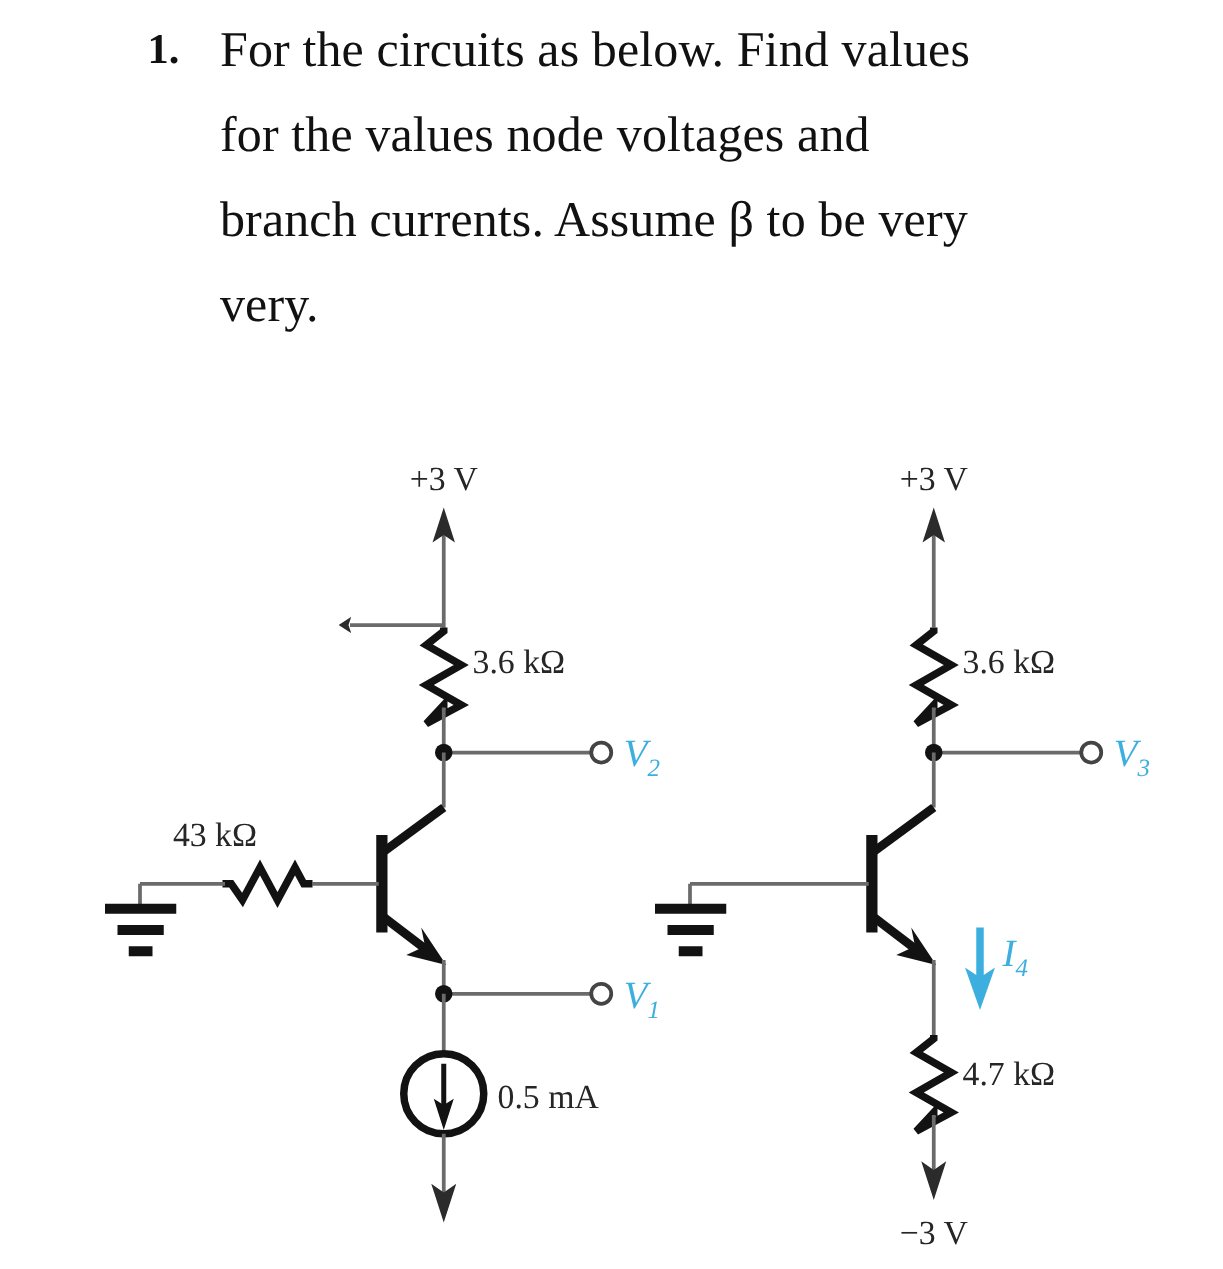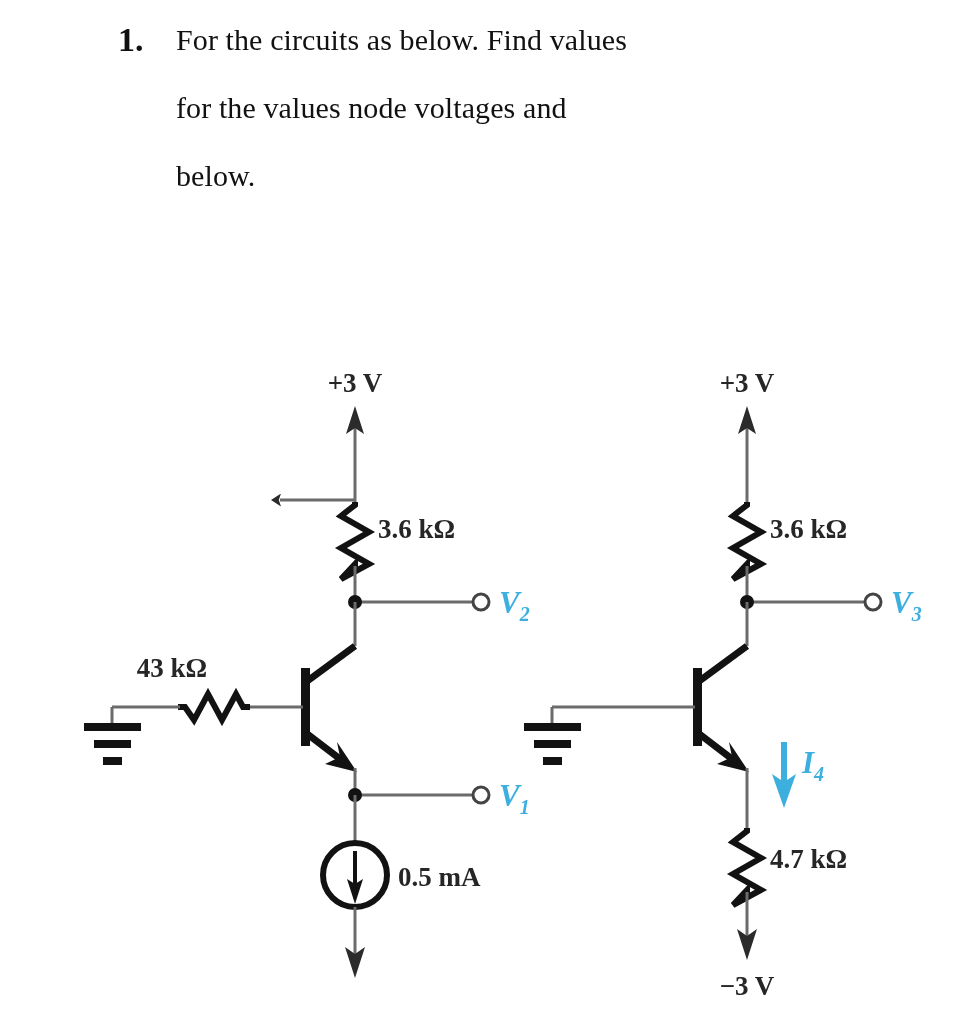--- a/index.html
+++ b/index.html
@@ -10,23 +10,23 @@
   }
   #problem-block{
     position:absolute;left:118px;top:6px;width:830px;
   }
   .prob-row{display:flex;align-items:flex-start;}
   .prob-num{
     width:58px;flex:0 0 58px;text-align:left;
     font-size:34px;line-height:68px;font-weight:700;color:#111;
   }
   .prob-text{
-    font-size:30px;line-height:68px;color:#111;letter-spacing:.1px;
+    font-size:40px;line-height:68px;color:#111;letter-spacing:.1px;
   }
-  #circuit-area{position:absolute;left:0;top:330px;width:914px;height:685px;font-weight:bold;}
+  #circuit-area{position:absolute;left:0;top:330px;width:914px;height:685px;}
   svg{display:block;}
   .lbl{
     font-family:"Liberation Serif","DejaVu Serif",serif;
     font-size:27px;fill:#262626;
   }
   .lbl-blue{
     font-family:"Liberation Serif","DejaVu Serif",serif;
     font-size:31px;font-style:italic;fill:#3cafdf;
   }
   .sub{font-size:20px;}
@@ -38,21 +38,25 @@
   <div class="prob-row">
     <div class="prob-num">1.</div>
     <div class="prob-text">For the circuits as below. Find values</div>
   </div>
   <div class="prob-row">
     <div class="prob-num"></div>
     <div class="prob-text">for the values node voltages and</div>
   </div>
   <div class="prob-row">
     <div class="prob-num"></div>
-    <div class="prob-text">below.</div>
+    <div class="prob-text">branch currents. Assume β to be very</div>
+  </div>
+  <div class="prob-row">
+    <div class="prob-num"></div>
+    <div class="prob-text">very.</div>
   </div>
 </div>
 
 <div id="circuit-area">
 <svg width="978" height="685" viewBox="0 0 978 685" xmlns="http://www.w3.org/2000/svg">
   <defs>
     <marker id="wireArrow" markerWidth="10" markerHeight="13" refX="1" refY="6.5" orient="auto" markerUnits="userSpaceOnUse">
       <path d="M0,0 L10,6.5 L0,13 L2.2,6.5 Z" fill="#2b2b2b"></path>
     </marker>
     <marker id="blueArrow" markerWidth="13" markerHeight="15" refX="1.5" refY="7.5" orient="auto" markerUnits="userSpaceOnUse">

